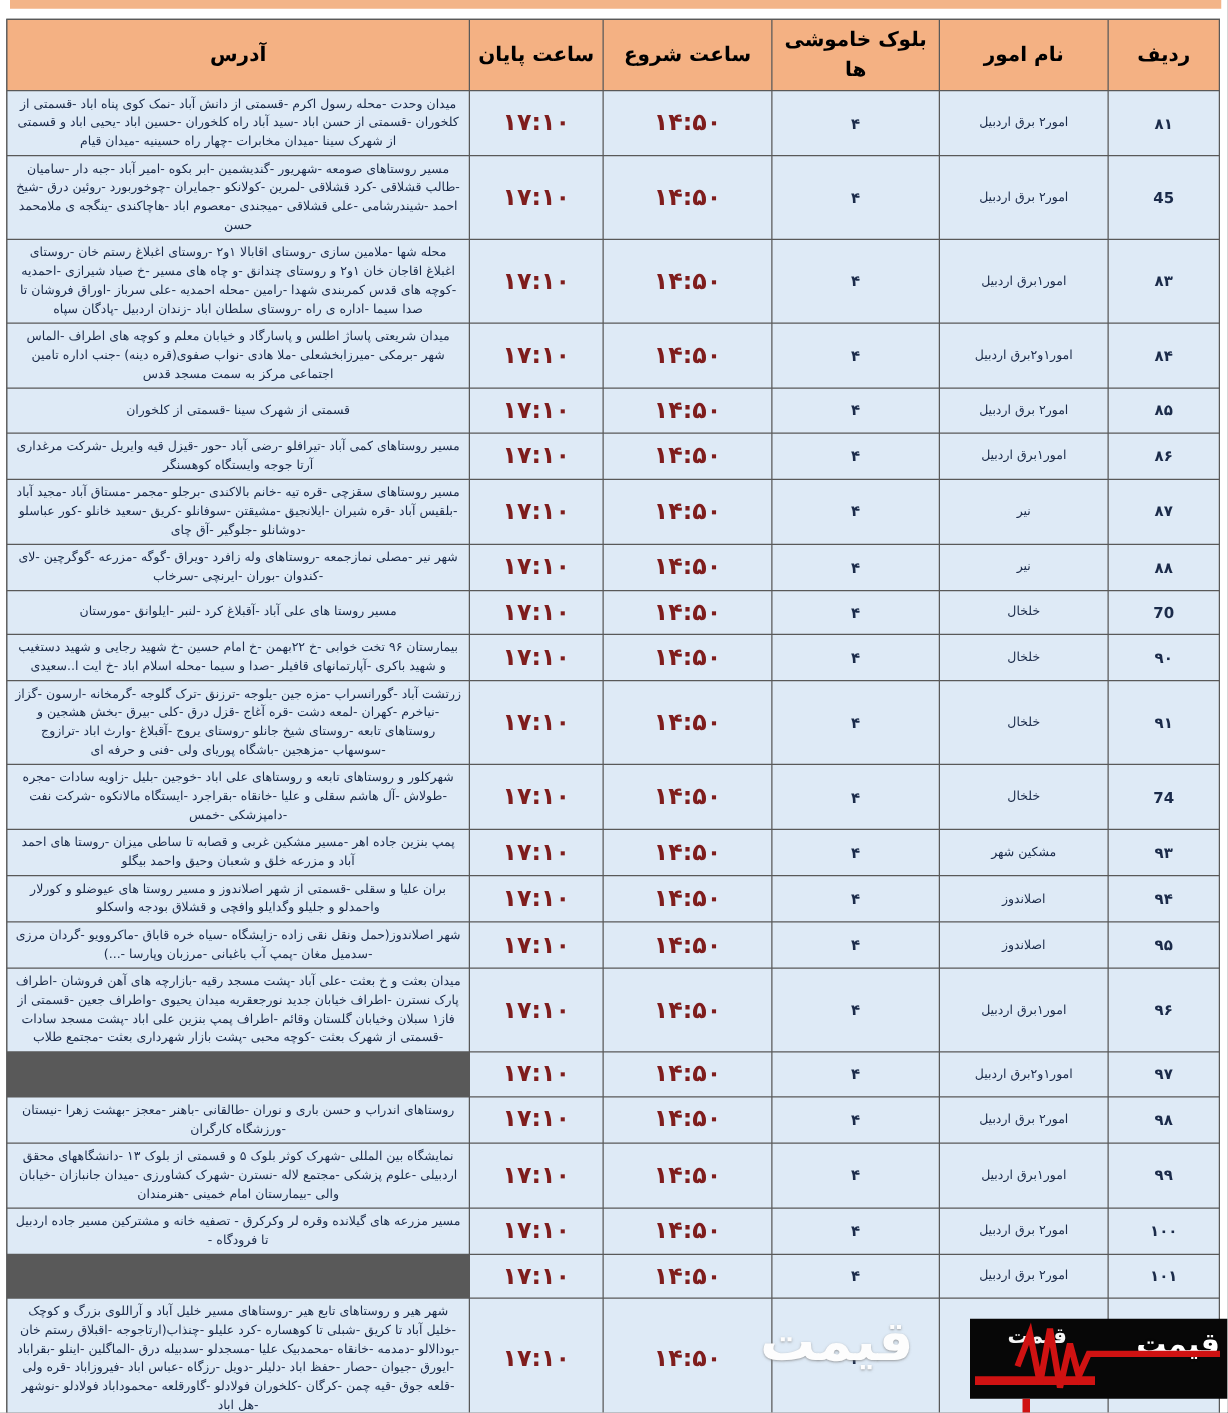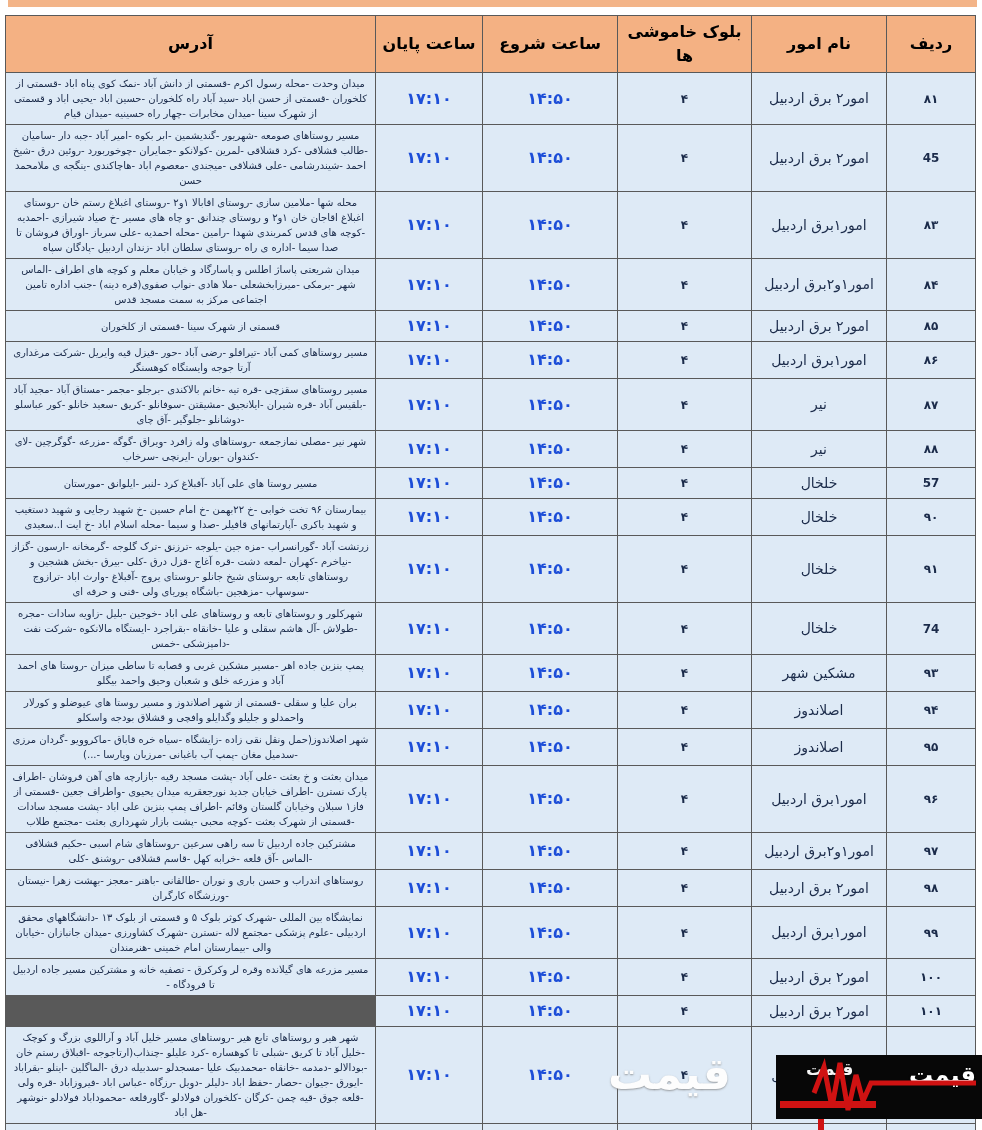--- a/index.html
+++ b/index.html
@@ -14,23 +14,23 @@
     background:#595959;border:1px solid #595959;
     display:flex;flex-direction:column;gap:1px;direction:rtl;}
 
   .trow{display:grid;grid-template-columns:88px 134px 133px 134px 106px 1fr;
     gap:1px;min-height:27px;}
   .cell{background:#deeaf6;display:flex;align-items:center;justify-content:center;
     text-align:center;color:#1b2b4a;padding:3px 5px;line-height:1.5;}
   .thead .cell{background:#f4b183;color:#000;font-weight:bold;font-size:16px;padding:4px 5px;}
   .thead{min-height:30px;}
   .c-no{font-size:12px;font-weight:600;}
-  .c-dept{font-size:14px;text-align:right;}
+  .c-dept{font-size:10px;text-align:right;}
   .c-block{font-size:12px;font-weight:600;}
-  .c-start,.c-end{font-size:16px;font-weight:bold;color:#1d4ed8;}
+  .c-start,.c-end{font-size:19px;font-weight:bold;color:#7f1d1d;}
   .c-addr{font-size:10px;}
 
   
   .ghost-text{position:absolute;top:1048px;left:608px;width:180px;height:52px;
     color:#fdfdfd;font-size:44px;font-weight:bold;direction:rtl;text-align:left;
     text-shadow:0 1px 2px rgba(120,120,120,.7);z-index:5;pointer-events:none;
     font-family:"DejaVu Sans",sans-serif;}
 
   
   .logo-box{position:absolute;top:1055px;left:776px;width:206px;height:64px;
@@ -108,21 +108,21 @@
           <div class="cell c-end">۱۷:۱۰</div>
           <div class="cell c-addr">مسیر روستاهای سقزچی -قره تیه -خانم بالاکندی -برجلو -مجمر -مستاق آباد -مجید آباد -بلقیس آباد -قره شیران -ایلانجیق -مشیقتن -سوفانلو -کریق -سعید خانلو -کور عباسلو -دوشانلو -جلوگیر -آق چای</div>
         </div><div class="trow">
           <div class="cell c-no">۸۸</div>
           <div class="cell c-dept">نیر</div>
           <div class="cell c-block">۴</div>
           <div class="cell c-start">۱۴:۵۰</div>
           <div class="cell c-end">۱۷:۱۰</div>
           <div class="cell c-addr">شهر نیر -مصلی نمازجمعه -روستاهای وله زافرد -ویراق -گوگه -مزرعه -گوگرچین -لای -کندوان -بوران -ایرنچی -سرخاب</div>
         </div><div class="trow">
-          <div class="cell c-no">57</div>
+          <div class="cell c-no">70</div>
           <div class="cell c-dept">خلخال</div>
           <div class="cell c-block">۴</div>
           <div class="cell c-start">۱۴:۵۰</div>
           <div class="cell c-end">۱۷:۱۰</div>
           <div class="cell c-addr">مسیر روستا های علی آباد -آقبلاغ کرد -لنبر -ایلوانق -مورستان</div>
         </div><div class="trow">
           <div class="cell c-no">۹۰</div>
           <div class="cell c-dept">خلخال</div>
           <div class="cell c-block">۴</div>
           <div class="cell c-start">۱۴:۵۰</div>
@@ -169,21 +169,20 @@
           <div class="cell c-block">۴</div>
           <div class="cell c-start">۱۴:۵۰</div>
           <div class="cell c-end">۱۷:۱۰</div>
           <div class="cell c-addr">میدان بعثت و خ بعثت -علی آباد -پشت مسجد رقیه -بازارچه های آهن فروشان -اطراف پارک نسترن -اطراف خیابان جدید نورجعقریه میدان یحیوی -واطراف جعین -قسمتی از فاز۱ سبلان وخیابان گلستان وقائم -اطراف پمپ بنزین علی اباد -پشت مسجد سادات -قسمتی از شهرک بعثت -کوچه محبی -پشت بازار شهرداری بعثت -مجتمع طلاب</div>
         </div><div class="trow">
           <div class="cell c-no">۹۷</div>
           <div class="cell c-dept">امور۱و۲برق اردبیل</div>
           <div class="cell c-block">۴</div>
           <div class="cell c-start">۱۴:۵۰</div>
           <div class="cell c-end">۱۷:۱۰</div>
-          <div class="cell c-addr">مشترکین جاده اردبیل تا سه راهی سرعین -روستاهای شام اسبی -حکیم قشلاقی -الماس -آق قلعه -خرابه کهل -قاسم قشلاقی -روشنق -کلی</div>
         </div><div class="trow">
           <div class="cell c-no">۹۸</div>
           <div class="cell c-dept">امور۲ برق اردبیل</div>
           <div class="cell c-block">۴</div>
           <div class="cell c-start">۱۴:۵۰</div>
           <div class="cell c-end">۱۷:۱۰</div>
           <div class="cell c-addr">روستاهای اندراب و حسن باری و نوران -طالقانی -باهنر -معجز -بهشت زهرا -نیستان -ورزشگاه کارگران</div>
         </div><div class="trow">
           <div class="cell c-no">۹۹</div>
           <div class="cell c-dept">امور۱برق اردبیل</div>

